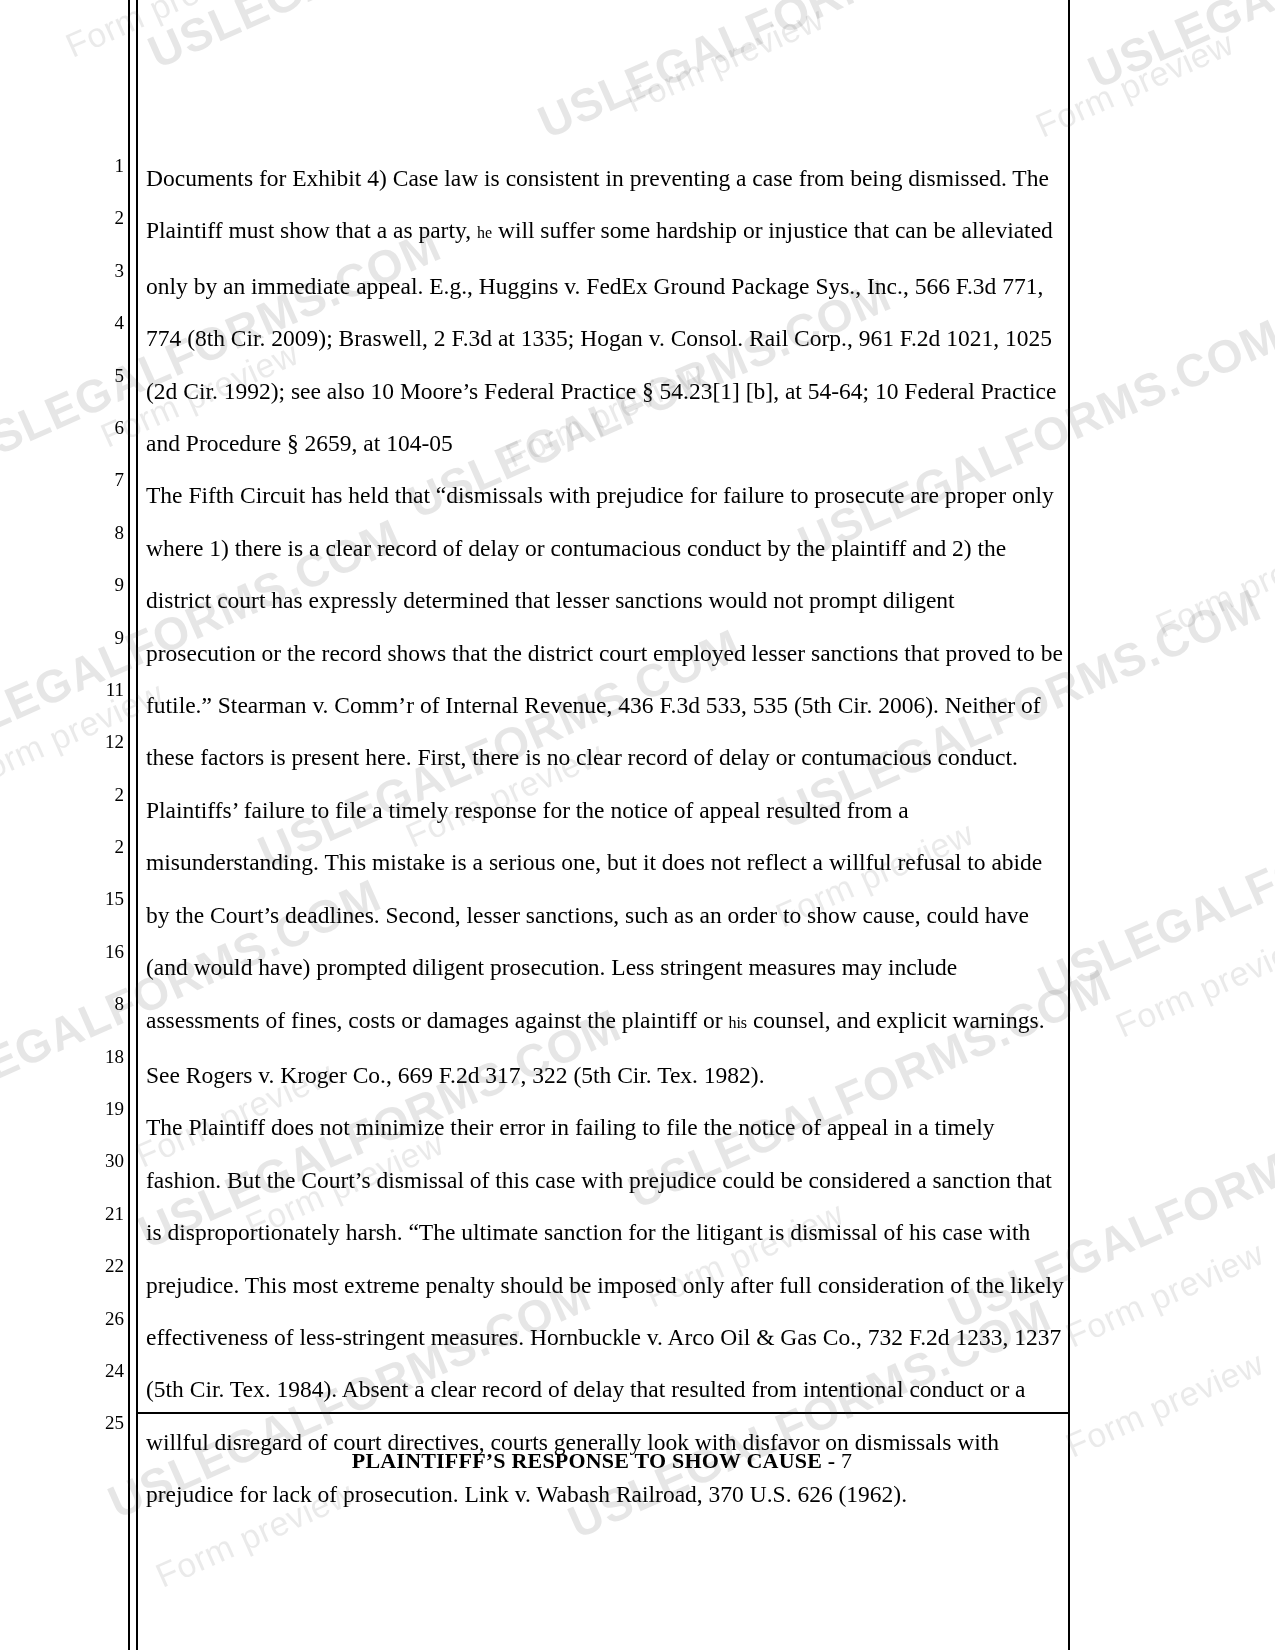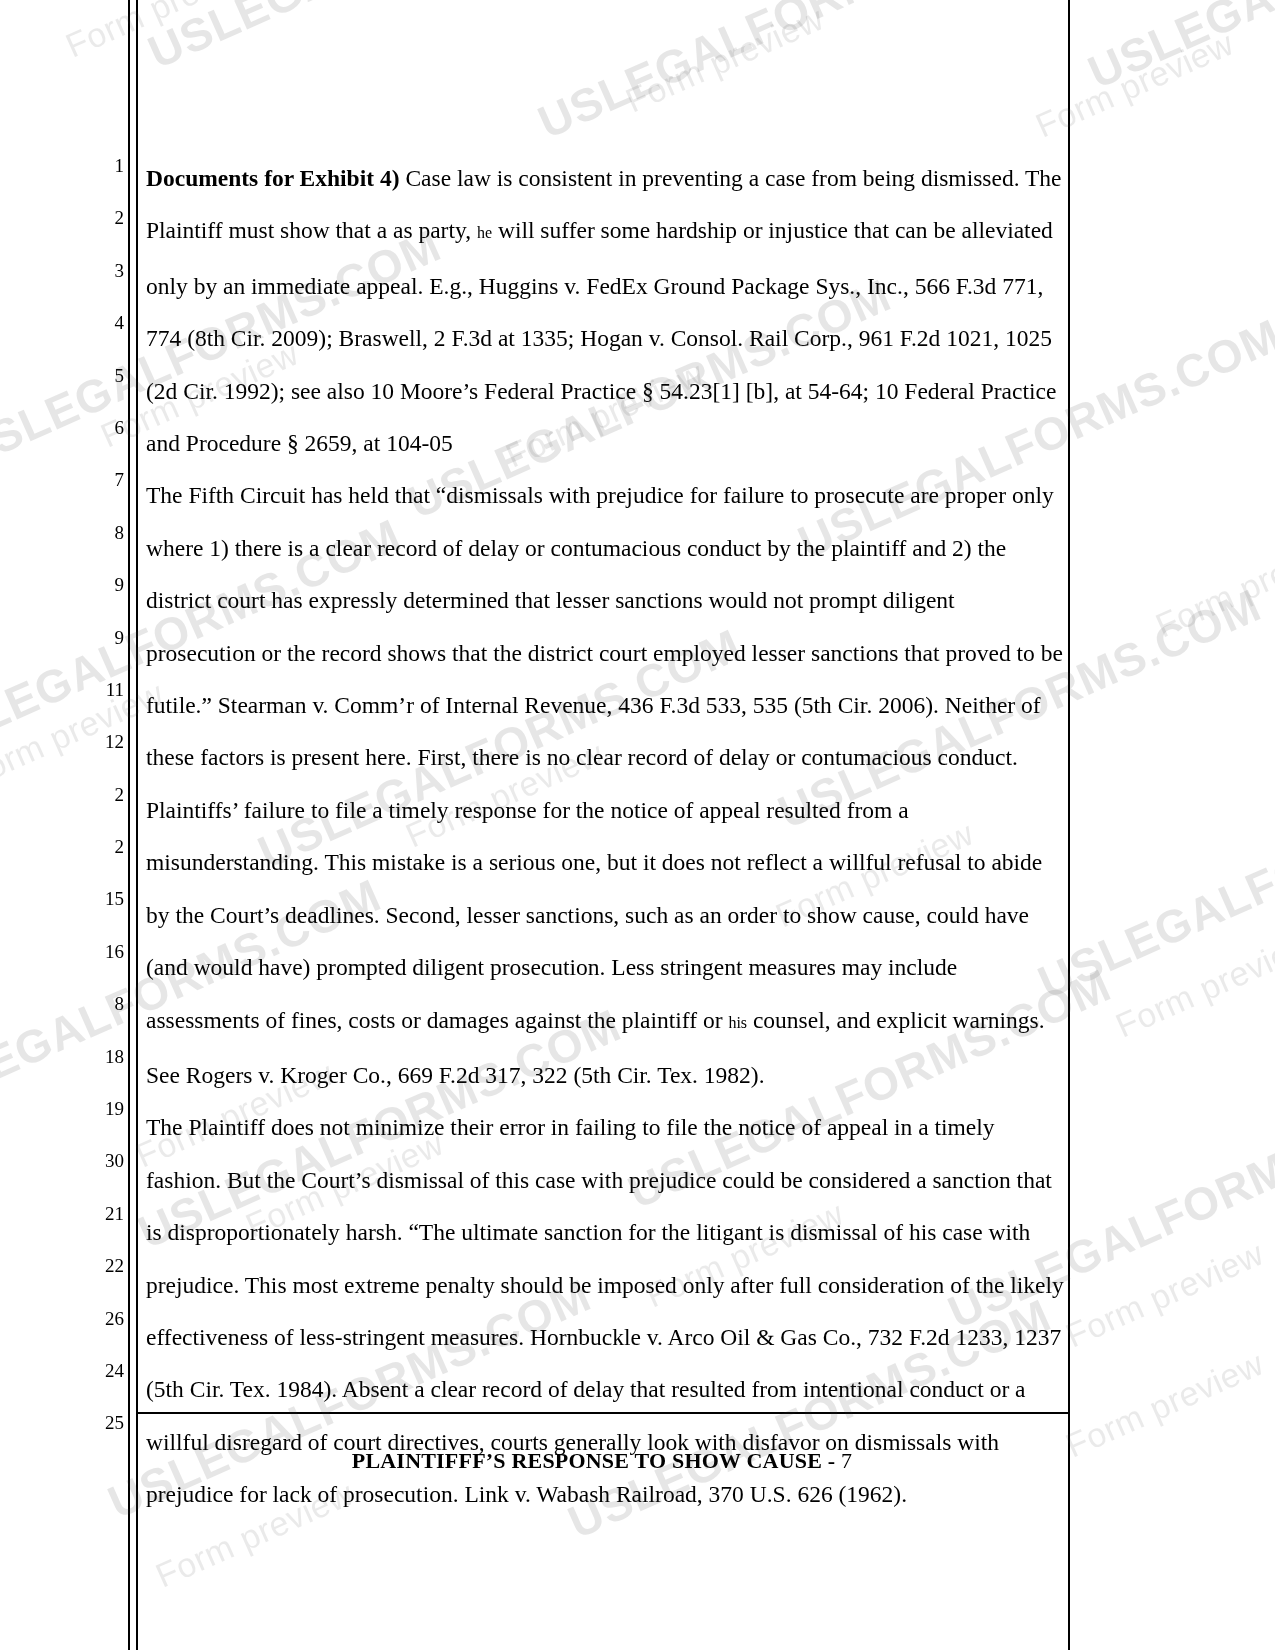--- a/index.html
+++ b/index.html
@@ -83,21 +83,21 @@
     top: 152px;
     width: 922px;
     font-size: 23.5px;
     line-height: 52.4px;
   }
   #body-text p {
     margin: 0;
     text-indent: 0;
     white-space: normal;
   }
-  .b { font-weight: bold; margin-top: 28px; }
+  .b { font-weight: normal; margin-top: 28px; }
   .i { }
   .sm { font-size: 16px; }
 
   
   #footer {
     position: absolute;
     left: 136px;
     top: 1424px;
     width: 932px;
     text-align: center;

